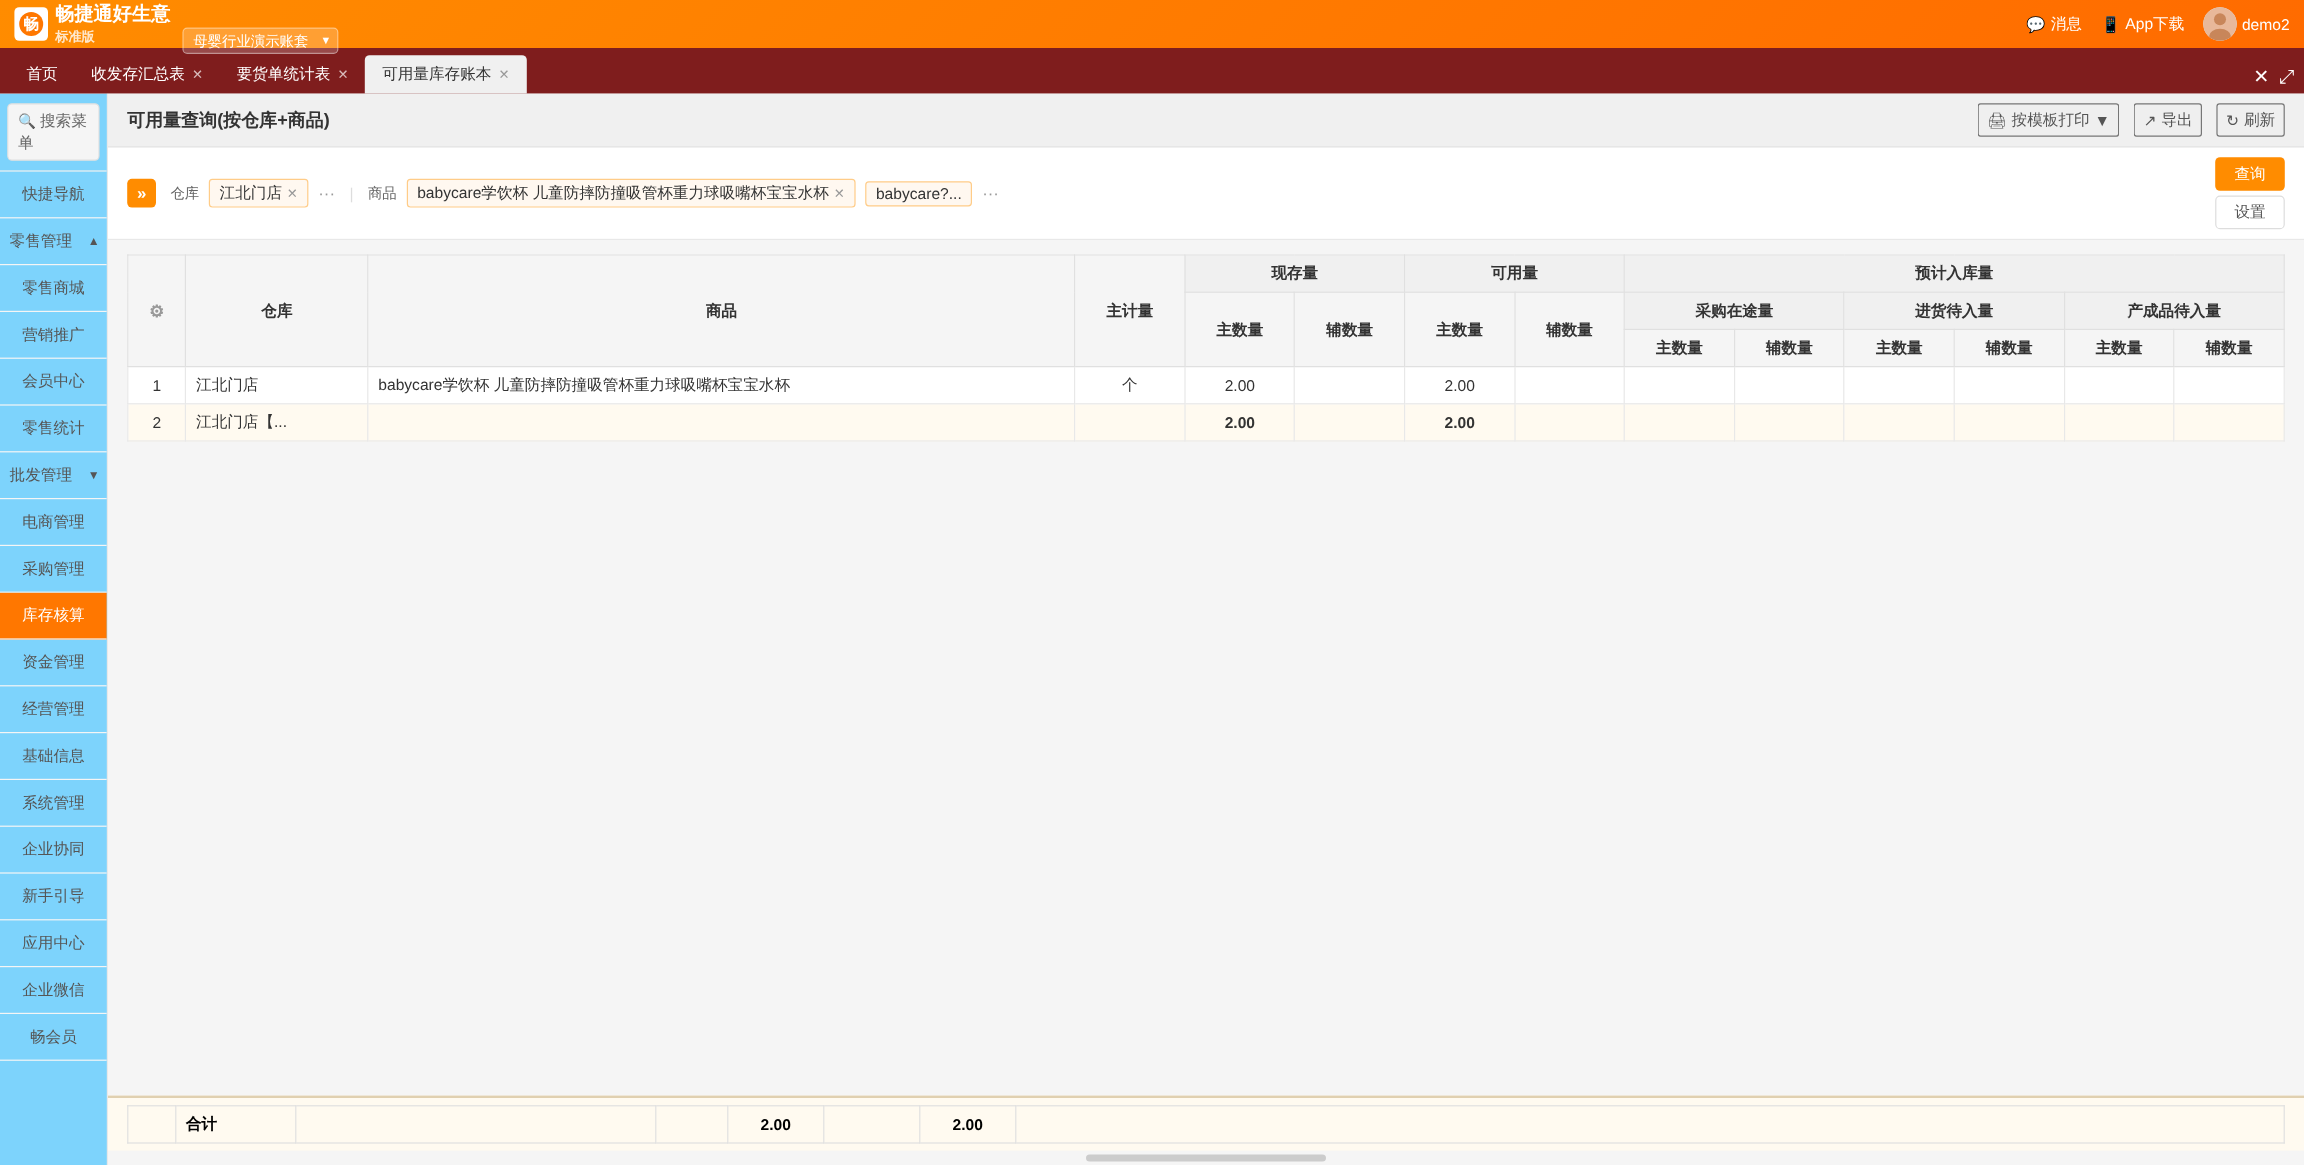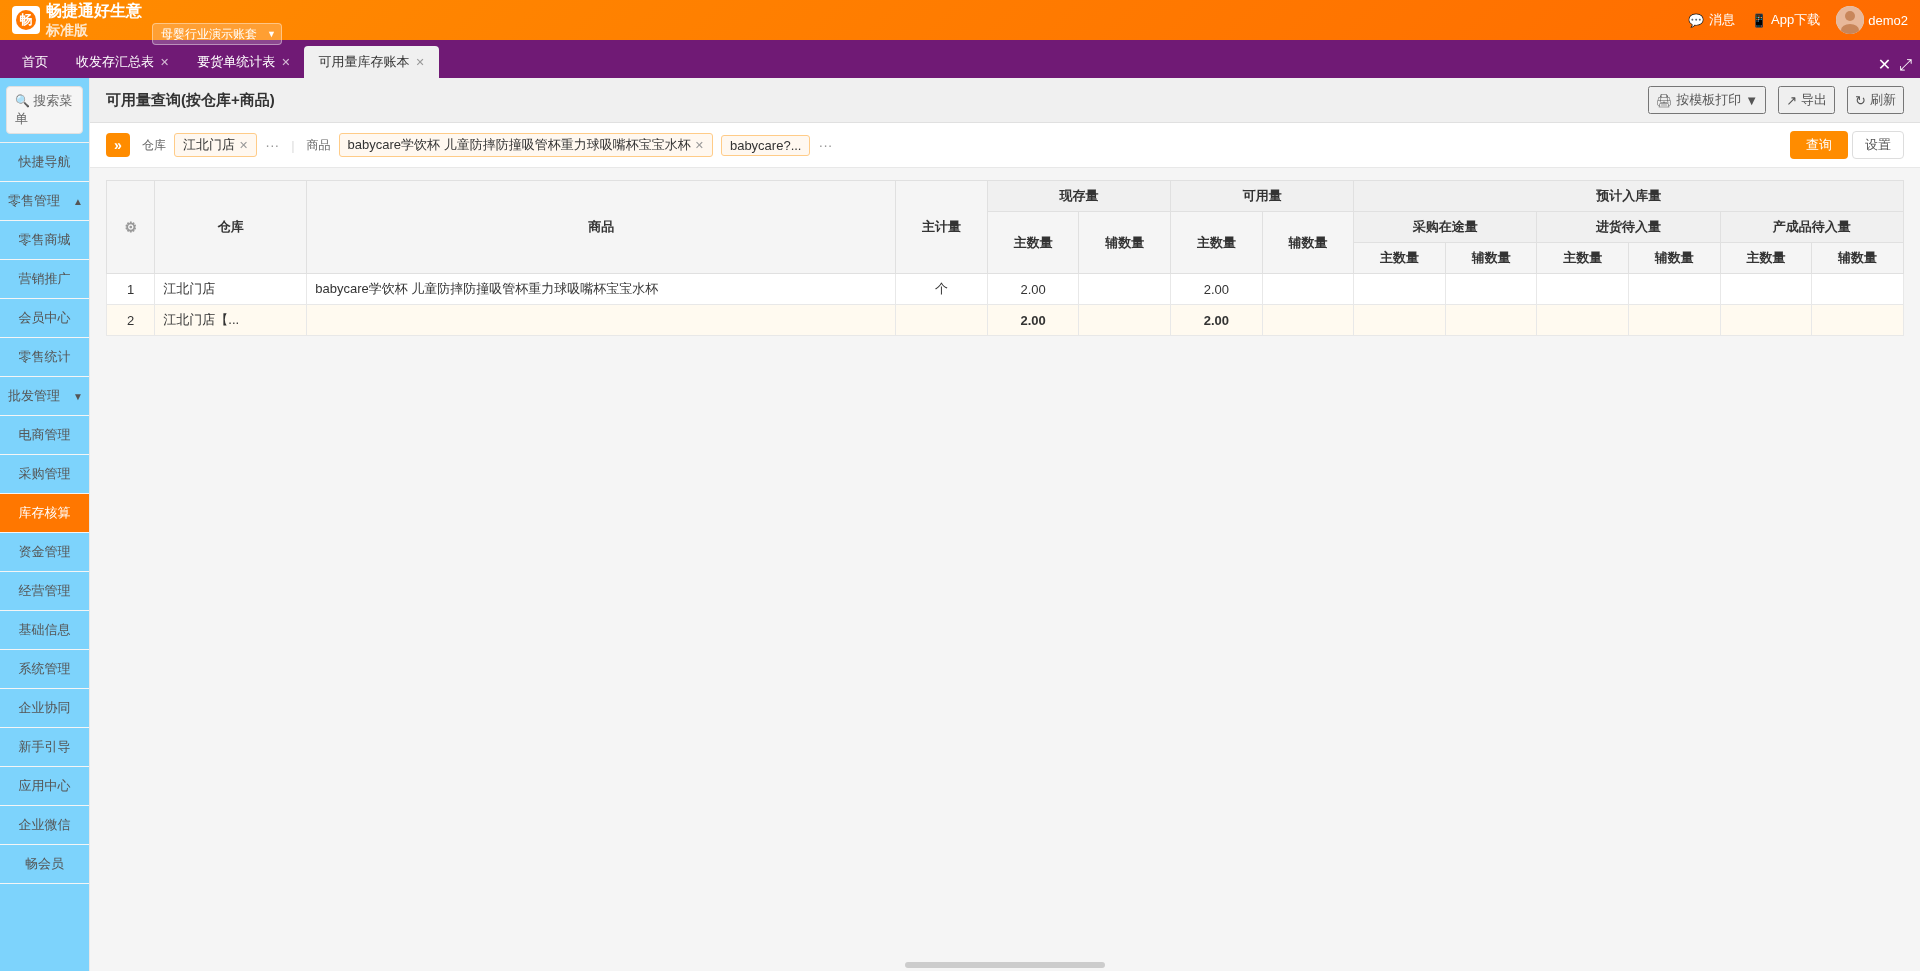--- a/index.html
+++ b/index.html
@@ -33,21 +33,21 @@
     .select-wrapper { position: relative; display: inline-flex; align-items: center; margin-top: 28px; }
     .select-wrapper::after { content: '▼'; position: absolute; right: 6px; font-size: 9px; color: white; pointer-events: none; }
 
     .top-bar-right { display: flex; align-items: center; gap: 16px; color: white; font-size: 12px; }
     .top-bar-right .icon-btn { display: flex; align-items: center; gap: 4px; cursor: pointer; color: white; }
     .user-avatar { width: 28px; height: 28px; border-radius: 50%; background: #e0e0e0; overflow: hidden; display: flex; align-items: center; justify-content: center; }
 
     
     .nav-tabs {
       height: 38px;
-      background: #701a75;
+      background: #7f1d1d;
       display: flex;
       align-items: flex-end;
       padding: 0 8px;
       flex-shrink: 0;
       text-align: right;
     }
     .nav-tab {
       height: 32px;
       padding: 0 14px;
       display: flex;
@@ -234,21 +234,21 @@
   <div class="top-bar-left">
     <div class="app-logo">
       <div class="logo-icon">
         <svg viewBox="0 0 22 22" fill="none">
           <circle cx="11" cy="11" r="10" fill="#ff7700"></circle>
           <text x="11" y="15" text-anchor="middle" fill="white" font-size="10" font-weight="bold">畅</text>
         </svg>
       </div>
       <div>
         <div style="font-size:16px;color:white;font-weight:bold;">畅捷通好生意</div>
-        <div style="font-size:14px;color:rgba(255,255,255,0.8);">标准版</div>
+        <div style="font-size:11px;color:rgba(255,255,255,0.8);">标准版</div>
       </div>
     </div>
     <div class="select-wrapper">
       <select class="industry-select">
         <option>母婴行业演示账套</option>
       </select>
     </div>
   </div>
   <div class="top-bar-right">
     <div class="icon-btn">
@@ -402,21 +402,21 @@
         <span class="filter-label">商品</span>
         <span class="filter-tag">
           <span>babycare学饮杯 儿童防摔防撞吸管杯重力球吸嘴杯宝宝水杯</span>
           <span class="remove-tag">✕</span>
         </span>
         <span class="filter-tag">
           <span>babycare?...</span>
         </span>
         <span class="filter-more">···</span>
       </div>
-      <div style="margin-left:auto;display:flex;flex-direction:row;gap:4px;">
+      <div style="margin-left:auto;display:flex;flex-direction:column;gap:4px;">
         <button class="query-btn">查询</button>
         <button class="settings-btn">设置</button>
       </div>
     </div>
 
     <div class="table-container">
       <table class="data-table">
         <thead>
           <tr>
             <th rowspan="3">
@@ -477,19 +477,35 @@
             <td></td>
             <td></td>
             <td></td>
             <td></td>
             <td></td>
           </tr>
         </tbody>
       </table>
     </div>
 
+    <div style="background:#fffaf0;padding:6px 16px;border-top:2px solid #e0d0b0;display:flex;align-items:center;gap:0;flex-shrink:0;">
+      <table style="width:100%;border-collapse:collapse;font-size:12px;">
+        <tbody>
+            <tr>
+          <td style="width:40px;border:1px solid #e0e0e0;padding:6px 8px;background:#fffaf0;"></td>
+          <td style="width:100px;border:1px solid #e0e0e0;padding:6px 8px;background:#fffaf0;font-weight:bold;">合计</td>
+          <td style="width:300px;border:1px solid #e0e0e0;padding:6px 8px;background:#fffaf0;"></td>
+          <td style="width:60px;border:1px solid #e0e0e0;padding:6px 8px;background:#fffaf0;"></td>
+          <td style="width:80px;border:1px solid #e0e0e0;padding:6px 8px;background:#fffaf0;font-weight:bold;text-align:center;">2.00</td>
+          <td style="width:80px;border:1px solid #e0e0e0;padding:6px 8px;background:#fffaf0;"></td>
+          <td style="width:80px;border:1px solid #e0e0e0;padding:6px 8px;background:#fffaf0;font-weight:bold;text-align:center;">2.00</td>
+          <td style="border:1px solid #e0e0e0;padding:6px 8px;background:#fffaf0;" colspan="7"></td>
+        </tr>
+      </tbody>
+        </table>
+    </div>
 
     <div style="background:#f5f5f5;padding:3px 16px;flex-shrink:0;display:flex;align-items:center;">
       <div style="width:200px;height:6px;background:#ccc;border-radius:3px;margin:0 auto;"></div>
     </div>
 
   </div>
 </div>
 
 </body></html>

